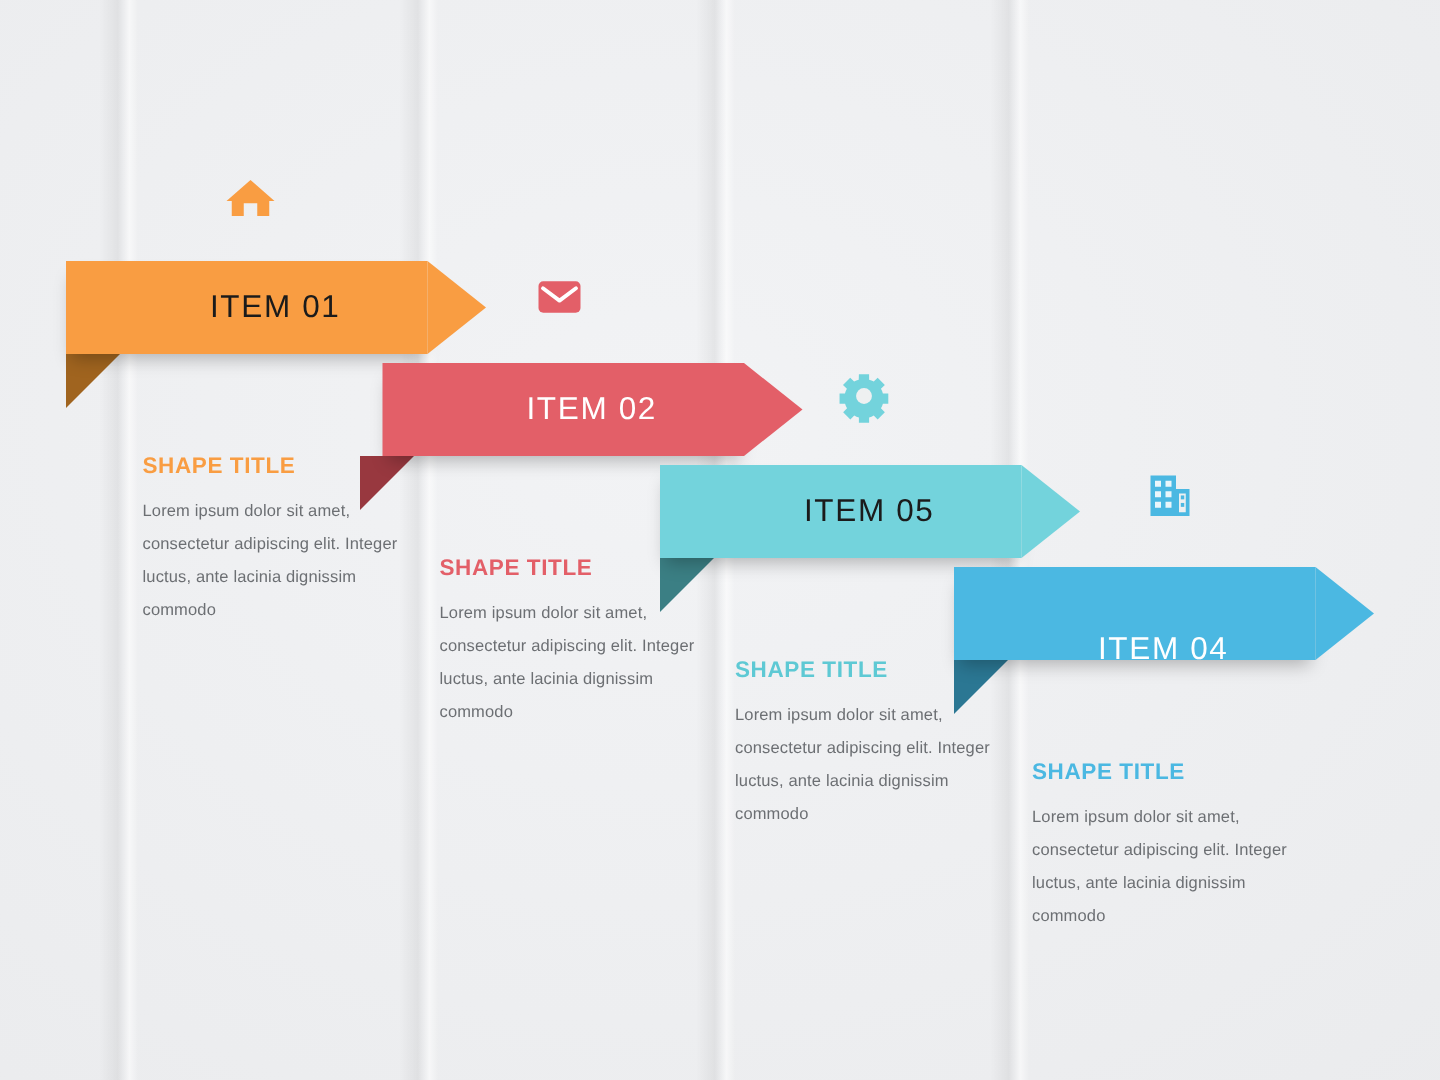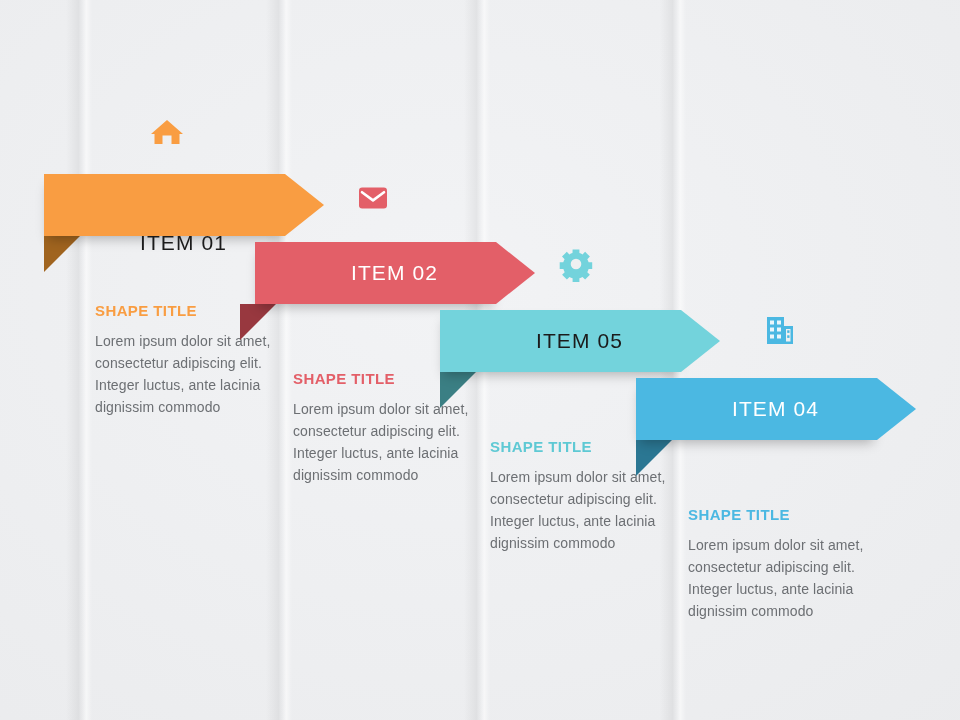--- a/index.html
+++ b/index.html
@@ -94,21 +94,21 @@
     position: absolute;
     width: 180px;
   }
   .tb-title {
     font-size: 15px;
     font-weight: bold;
     letter-spacing: 0.4px;
     margin: 0 0 11px 0;
   }
   .tb-body {
-    font-size: 14px;
+    font-size: 11px;
     color: #6c6f73;
     line-height: 22px;
     margin: 0;
     letter-spacing: 0.1px;
   }
 </style>
 </head>
 <body>
 
 <div id="stage">
@@ -121,21 +121,21 @@
   <div class="icon" style="left:147px; top:112px;">
     <svg viewBox="0 0 40 40">
         <path d="M20 8 L36 22 L32.5 22 L32.5 32 L24.5 32 L24.5 23.5 L15.5 23.5 L15.5 32 L7.5 32 L7.5 22 L4 22 Z" fill="#f99d42"></path>
       </svg>
   </div>
   <div class="arrow-wrap" style="left:44px; top:174px;">
     <div class="fold" style="left:0px; top:62px; border-left:36px solid #a0641f; border-bottom:36px solid transparent;"></div>
     <div class="arrow" style="width:279px;">
       <div class="arrow-body" style="width:241px; background:#f99d42;"></div>
       <div class="arrow-head" style="left:241px; border-left:39px solid #f99d42;"></div>
-      <div class="arrow-label" style="width:279px; color:#1b1b1b;margin-top:38px;">ITEM 01</div>
+      <div class="arrow-label" style="width:279px; color:#1b1b1b;">ITEM 01</div>
     </div>
   </div>
   <div class="textblock" style="left:95px; top:302px;">
     <p class="tb-title" style="color:#f99d42;">SHAPE TITLE</p>
     <p class="tb-body">Lorem ipsum dolor sit amet, consectetur adipiscing elit. Integer luctus, ante lacinia dignissim commodo</p>
   </div>
 
   <div class="icon" style="left:353px; top:178px;">
     <svg viewBox="0 0 40 40">
       <rect x="6" y="9.5" width="28" height="21" rx="3.2" fill="#e35f68"></rect>
@@ -186,21 +186,21 @@
       <rect x="17" y="24.5" width="4" height="4" fill="#eaf6fb"></rect>
       <rect x="27.2" y="20.3" width="2.3" height="2.6" fill="#4bb8e2"></rect>
       <rect x="27.2" y="25.3" width="2.3" height="2.6" fill="#4bb8e2"></rect>
     </svg>
   </div>
   <div class="arrow-wrap" style="left:636px; top:378px;">
     <div class="fold" style="left:0px; top:62px; border-left:36px solid #2b7793; border-bottom:36px solid transparent;"></div>
     <div class="arrow" style="width:279px;">
       <div class="arrow-body" style="width:241px; background:#4bb8e2;"></div>
       <div class="arrow-head" style="left:241px; border-left:39px solid #4bb8e2;"></div>
-      <div class="arrow-label" style="width:279px; color:#ffffff;">ITEM 04</div>
+      <div class="arrow-label" style="width:279px; color:#ffffff;margin-top:24px;">ITEM 04</div>
     </div>
   </div>
   <div class="textblock" style="left:688px; top:506px;">
     <p class="tb-title" style="color:#4bb8e2;">SHAPE TITLE</p>
     <p class="tb-body">Lorem ipsum dolor sit amet, consectetur adipiscing elit. Integer luctus, ante lacinia dignissim commodo</p>
   </div>
 
 </div>
 
 </body></html>

